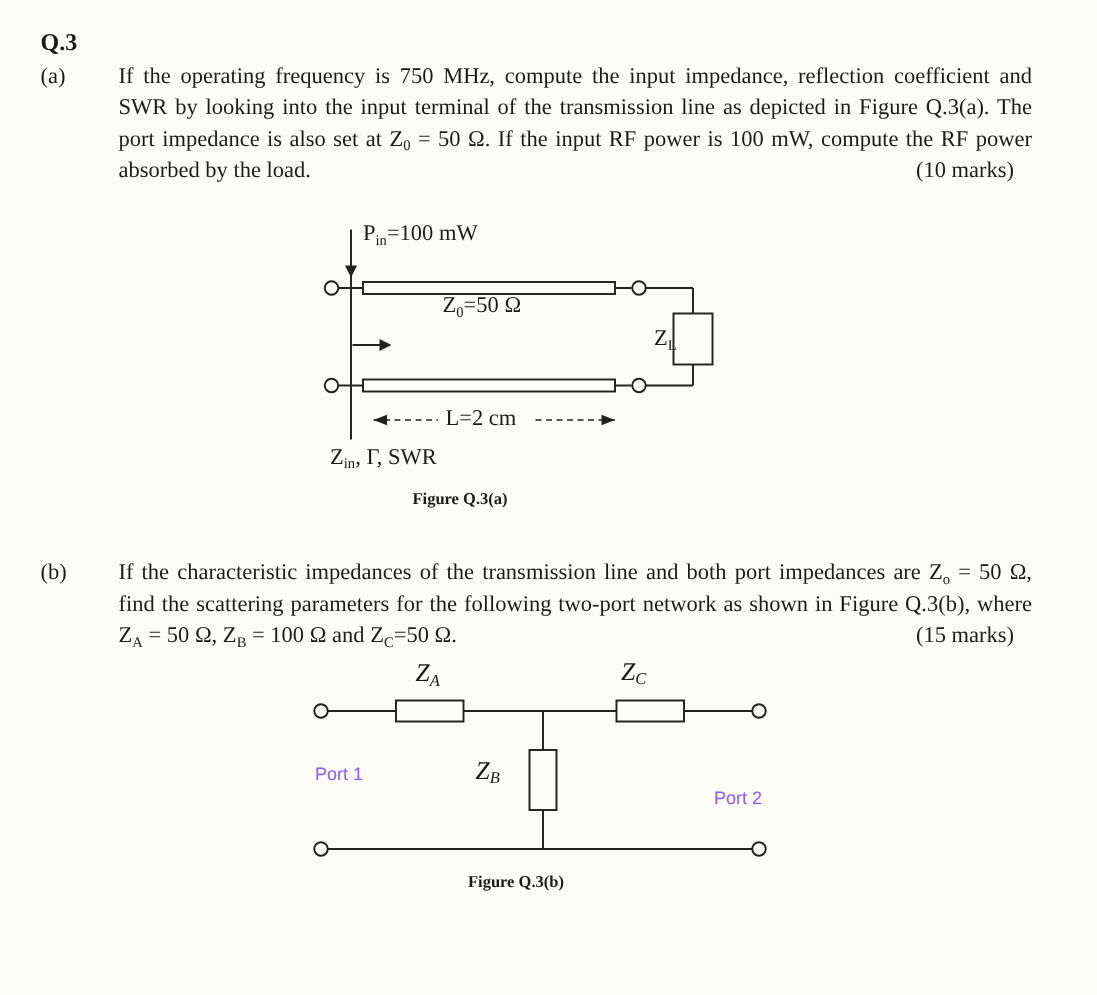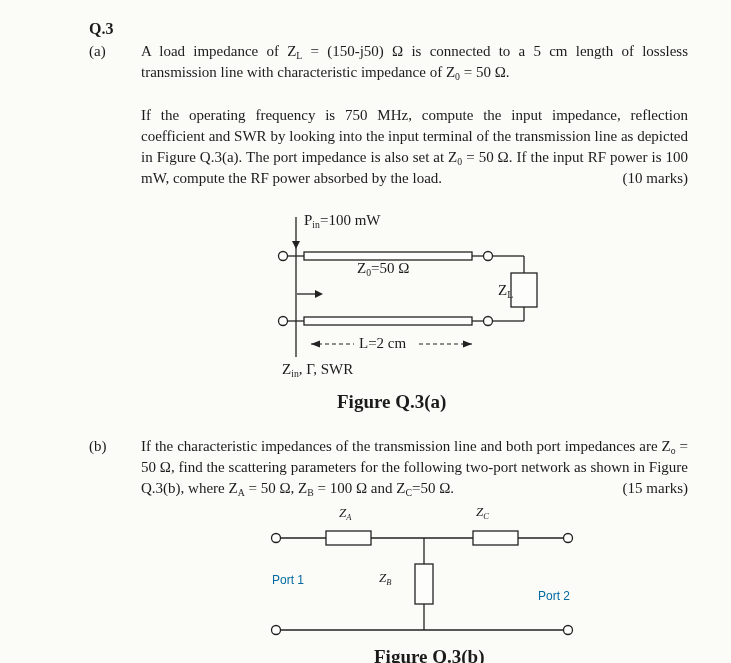--- a/index.html
+++ b/index.html
@@ -3,51 +3,50 @@
 <meta charset="utf-8">
 <style>
   html,body{margin:0;padding:0;}
   body{
     width:731px;height:663px;
     background:#fbfbf8;
     font-family:"Liberation Serif", serif;
     color:#1b1b1b;
     overflow:hidden;
   }
-  .page{position:relative;width:731px;height:663px;padding:18px 43px 0 89px;box-sizing:border-box;}
+  .page{position:relative;width:731px;height:663px;padding:18px 43px 0 27px;box-sizing:border-box;}
   .qnum{font-weight:bold;font-size:16px;line-height:21px;}
   .part{display:flex;align-items:flex-start;}
   .part-a{margin-top:2px;}
   .part-b{margin-top:25px;}
   .part-label{flex:0 0 52px;font-size:15px;line-height:21px;}
   .part-body{flex:1 1 auto;min-width:0;}
   .para{font-size:15px;line-height:21px;text-align:justify;margin:0;position:relative;}
   .para + .para{margin-top:22px;}
   sub{font-size:0.65em;line-height:0;position:relative;vertical-align:baseline;top:0.3em;}
-  .marks{position:absolute;right:0;bottom:0;}
+  .marks{position:absolute;right:12px;bottom:0;}
   .figure{position:relative;width:731px;margin-left:-63px;}
   .figure-a{height:200px;margin-top:22px;}
   .figure-b{height:170px;margin-top:4px;}
   .fig-svg{position:absolute;left:0;top:0;}
   .fig-label{position:absolute;font-size:15px;line-height:18px;white-space:nowrap;}
-  .fig-label.math{font-style:italic;font-size:13px;}
-  .fig-caption{position:absolute;font-weight:bold;font-size:19px;white-space:nowrap;}
-  .port-label{position:absolute;font-family:"Liberation Sans", sans-serif;font-size:12px;color:#0369a1;white-space:nowrap;}
+  .fig-label.math{font-style:italic;font-size:17px;}
+  .fig-caption{position:absolute;font-weight:bold;font-size:11px;white-space:nowrap;}
+  .port-label{position:absolute;font-family:"Liberation Sans", sans-serif;font-size:12px;color:#8b5cf6;white-space:nowrap;}
 </style>
 </head>
 <body>
 
 <div class="page">
 
   <div class="qnum">Q.3</div>
 
   <div class="part part-a">
     <div class="part-label">(a)</div>
     <div class="part-body">
-      <p class="para"><span>A load impedance of Z</span><sub>L</sub><span> = (150-j50) Ω is connected to a 5 cm length of lossless transmission line with characteristic impedance of Z</span><sub>0</sub><span> = 50 Ω.</span></p>
       <p class="para"><span>If the operating frequency is 750 MHz, compute the input impedance, reflection coefficient and SWR by looking into the input terminal of the transmission line as depicted in Figure Q.3(a). The port impedance is also set at Z</span><sub>0</sub><span> = 50 Ω. If the input RF power is 100 mW, compute the RF power absorbed by the load.</span><span class="marks">(10 marks)</span></p>
     </div>
   </div>
 
   <div class="figure figure-a">
     <svg class="fig-svg" width="731" height="200" viewBox="0 0 731 200">
       <g stroke="#222" stroke-width="1.3" fill="none">
         <line x1="270" y1="6" x2="270" y2="146"></line>
         <line x1="271" y1="83" x2="290" y2="83"></line>
       </g>

